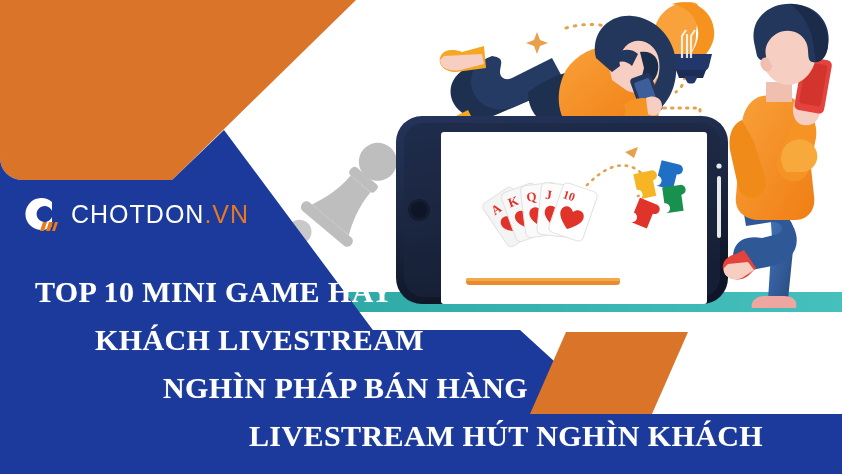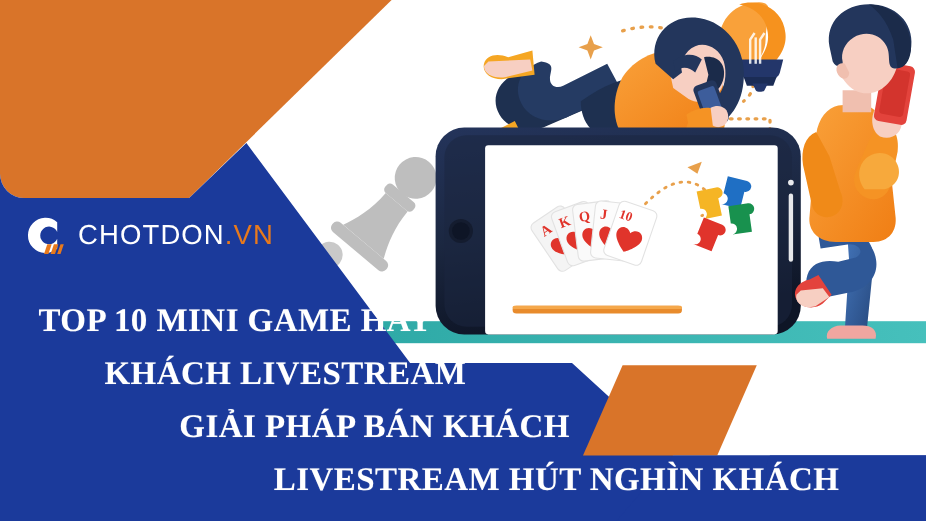--- a/index.html
+++ b/index.html
@@ -305,17 +305,17 @@
       </svg>
     </div>
     <div id="logo-text">
       <span>CHOTDON</span><span class="tld">.</span><span class="vn">VN</span>
     </div>
   </div>
 
   <div id="headline">
     <div class="hl-line hl-1">TOP 10 MINI GAME HAY</div>
     <div class="hl-line hl-2">KHÁCH LIVESTREAM</div>
-    <div class="hl-line hl-3">GIẢI PHÁP BÁN KHÁCH</div>
+    <div class="hl-line hl-3">NGHÌN PHÁP BÁN HÀNG</div>
     <div class="hl-line hl-4">LIVESTREAM HÚT NGHÌN KHÁCH</div>
   </div>
 
 </div>
 
 </body></html>

